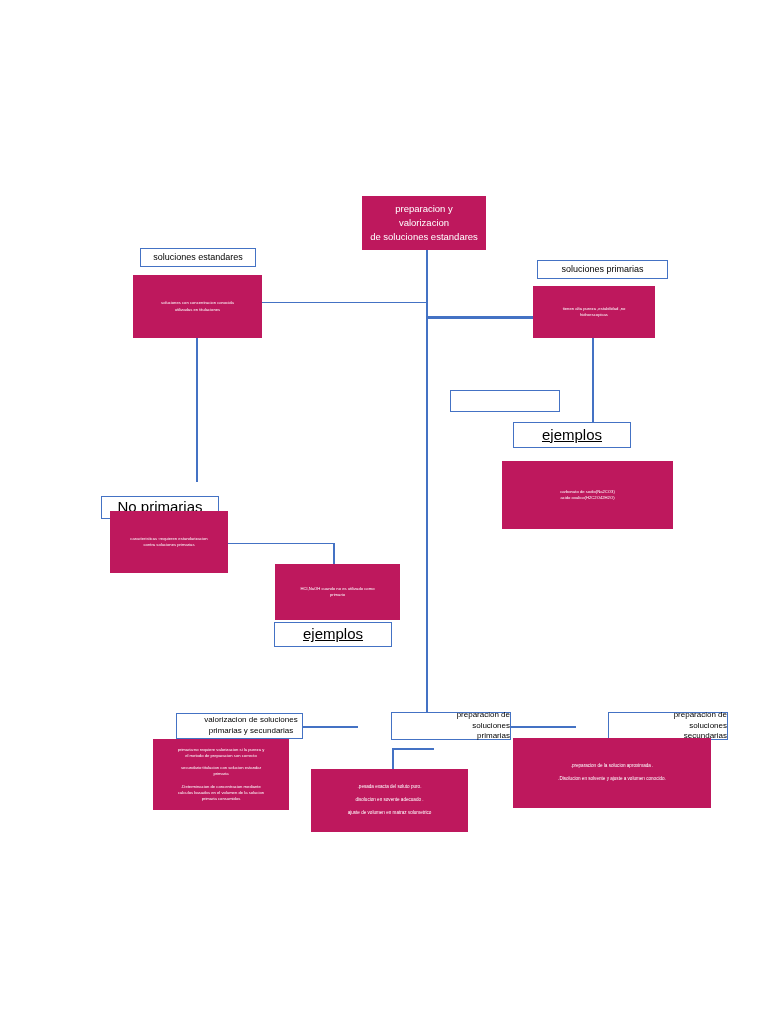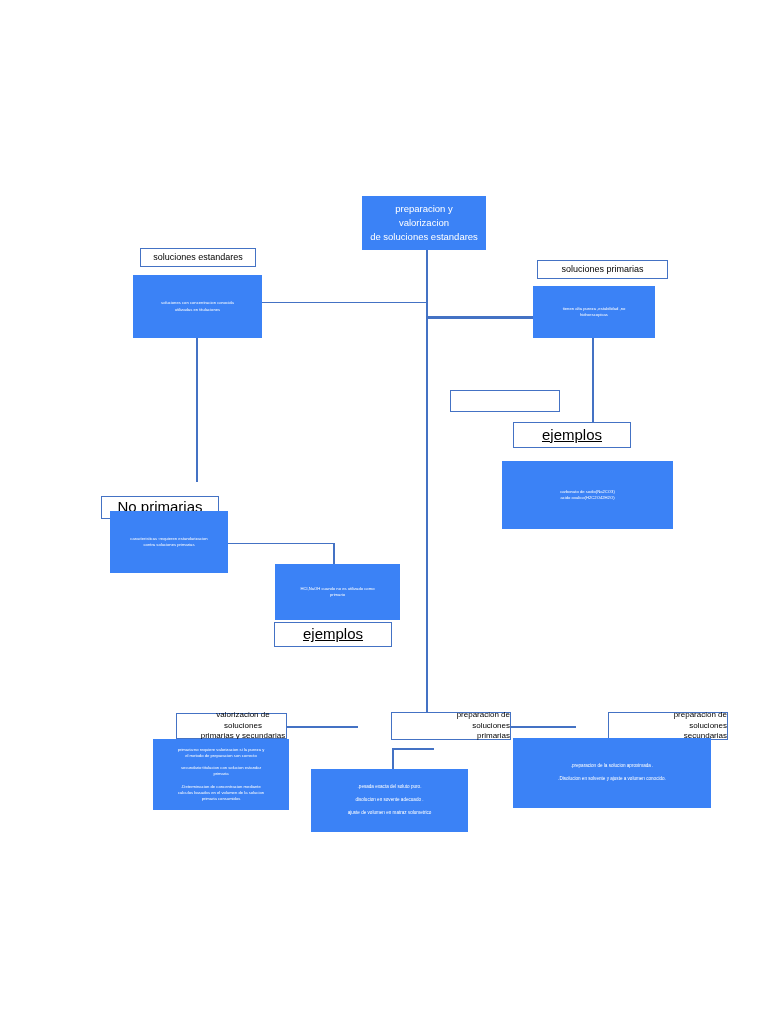--- a/index.html
+++ b/index.html
@@ -21,21 +21,21 @@
   }
 
   
   .node {
     position: absolute;
     box-sizing: border-box;
   }
 
   
   .fill {
-    background: #3b82f6;
+    background: #be185d;
     color: #ffffff;
     display: flex;
     align-items: center;
     justify-content: center;
     text-align: center;
     line-height: 1.45;
     padding: 4px 8px;
   }
   .fill .txt {
     width: 100%;
@@ -143,21 +143,21 @@
   </div>
 
   <div class="node fill t-micro" style="left:275px; top:564px; width:125px; height:56px;">
     <span class="txt">HCl,NaOH cuando no es utilizado como
 primario</span>
   </div>
   <div class="node outline t-big" style="left:274px; top:622px; width:118px; height:25px;">
     <span class="txt">ejemplos</span>
   </div>
 
-  <div class="node outline t-mid" style="left:176px; top:713px; width:111px; height:26px;padding-left:23px;">
+  <div class="node outline t-mid" style="left:176px; top:713px; width:127px; height:26px;padding-left:23px;">
     <span class="txt">valorizacion de soluciones
 primarias y secundarias</span>
   </div>
   <div class="node fill t-micro" style="left:153px; top:739px; width:136px; height:71px;">
     <span class="txt">primaria:no requiere valorizacion si la pureza y
 el metodo de preparacion son correcto
 
 secundario:titulacion con  solucion estandar
 primaria
 

